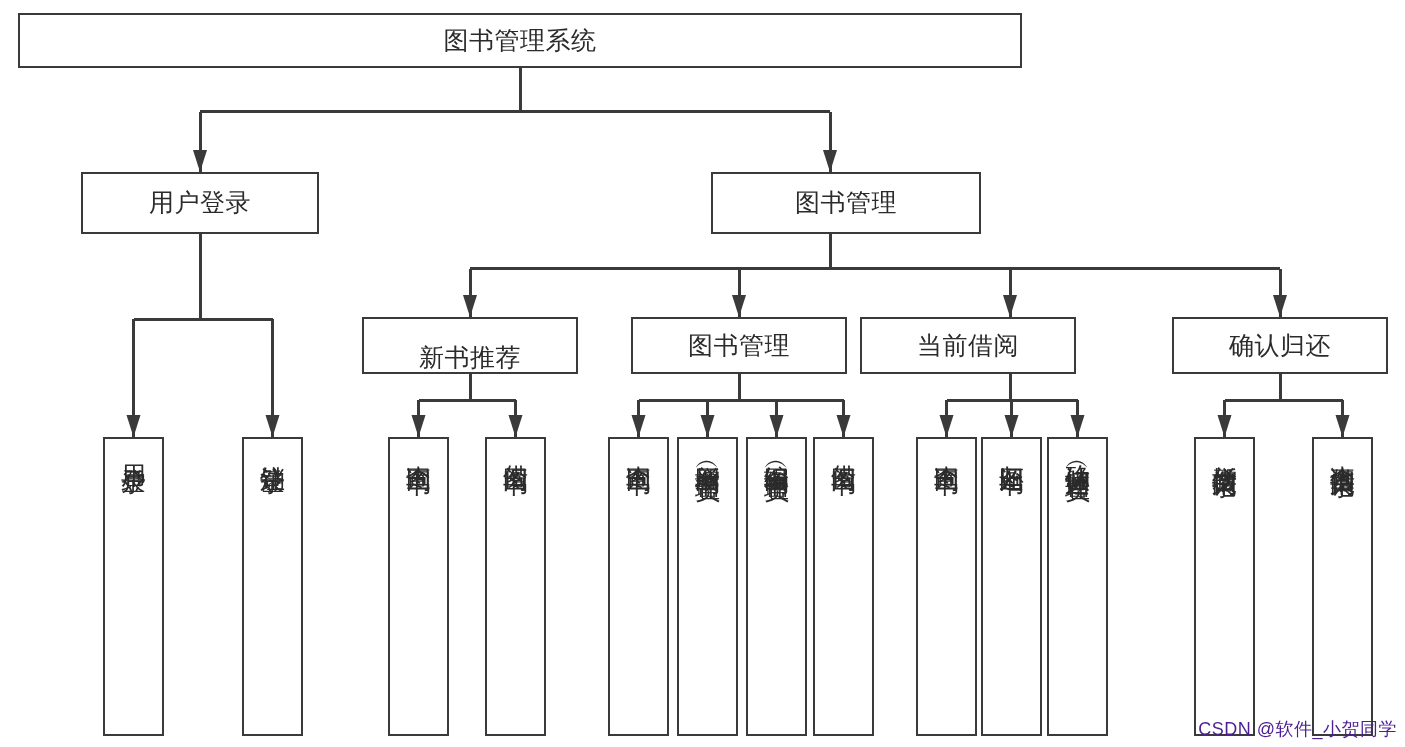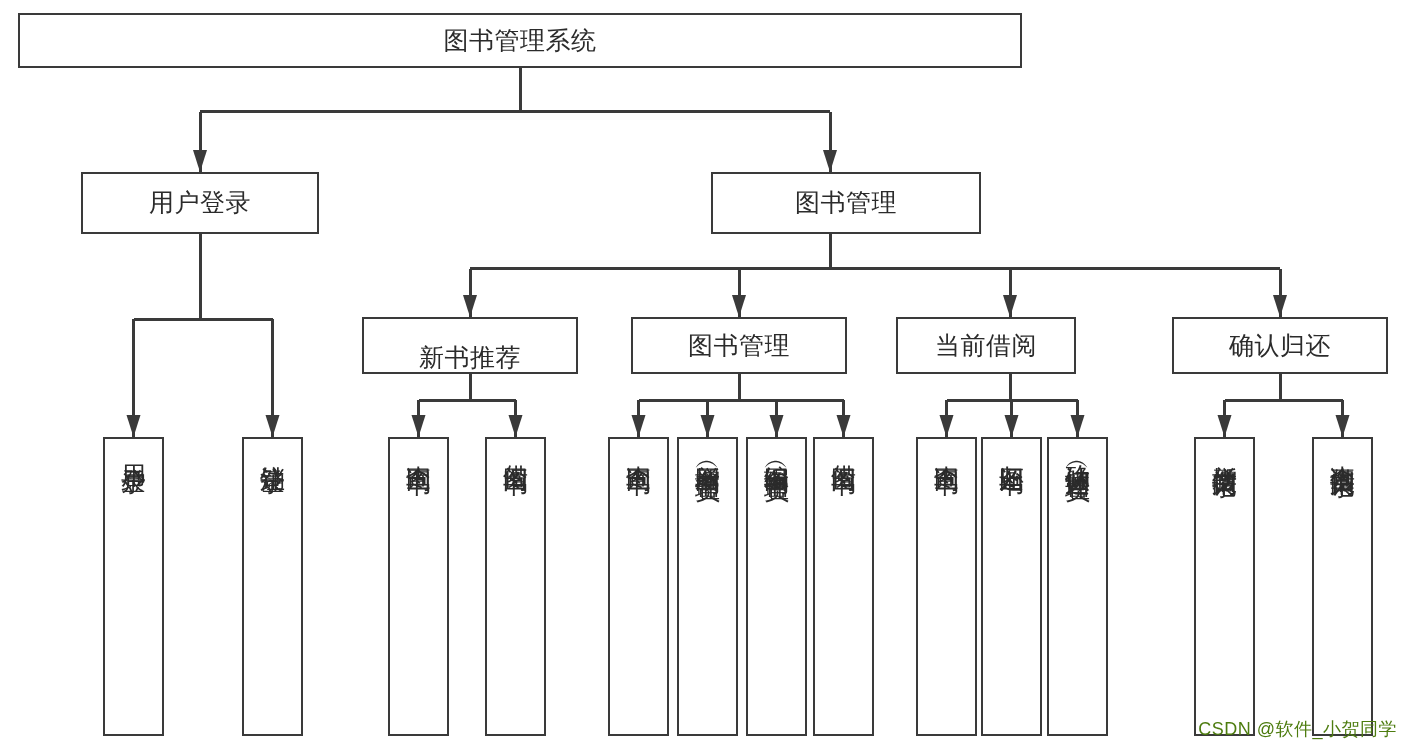--- a/index.html
+++ b/index.html
@@ -55,21 +55,21 @@
     font-size: 25px;
     line-height: 1.08;
     letter-spacing: 2px;
     white-space: nowrap;
   }
   #watermark {
     position: absolute;
     right: 8px;
     bottom: 6px;
     font-size: 18px;
-    color: #4d7c0f;
+    color: #4c1d95;
     letter-spacing: 0.5px;
     white-space: nowrap;
     pointer-events: none;
   }
 </style>
 </head>
 <body>
 
 <div id="canvas">
   <svg id="edges" viewBox="0 0 1405 747" xmlns="http://www.w3.org/2000/svg">
@@ -135,21 +135,21 @@
       </div>
       <div class="node horiz" style="left: 711px; top: 172px; width: 270px; height: 62px;">
         <span class="label">图书管理</span>
       </div>
       <div class="node horiz" style="left: 362px; top: 317px; width: 216px; height: 57px; align-items: flex-end;">
         <span class="label">新书推荐</span>
       </div>
       <div class="node horiz" style="left: 631px; top: 317px; width: 216px; height: 57px;">
         <span class="label">图书管理</span>
       </div>
-      <div class="node horiz" style="left: 896px; top: 317px; width: 180px; height: 57px;">
+      <div class="node horiz" style="left: 860px; top: 317px; width: 216px; height: 57px;">
         <span class="label">当前借阅</span>
       </div>
       <div class="node horiz" style="left: 1172px; top: 317px; width: 216px; height: 57px;">
         <span class="label">确认归还</span>
       </div>
       <div class="node vert" style="left: 103px; top: 437px; width: 61px; height: 299px;">
         <span class="label">用户登录</span>
       </div>
       <div class="node vert" style="left: 242px; top: 437px; width: 61px; height: 299px;">
         <span class="label">注销登录</span>

